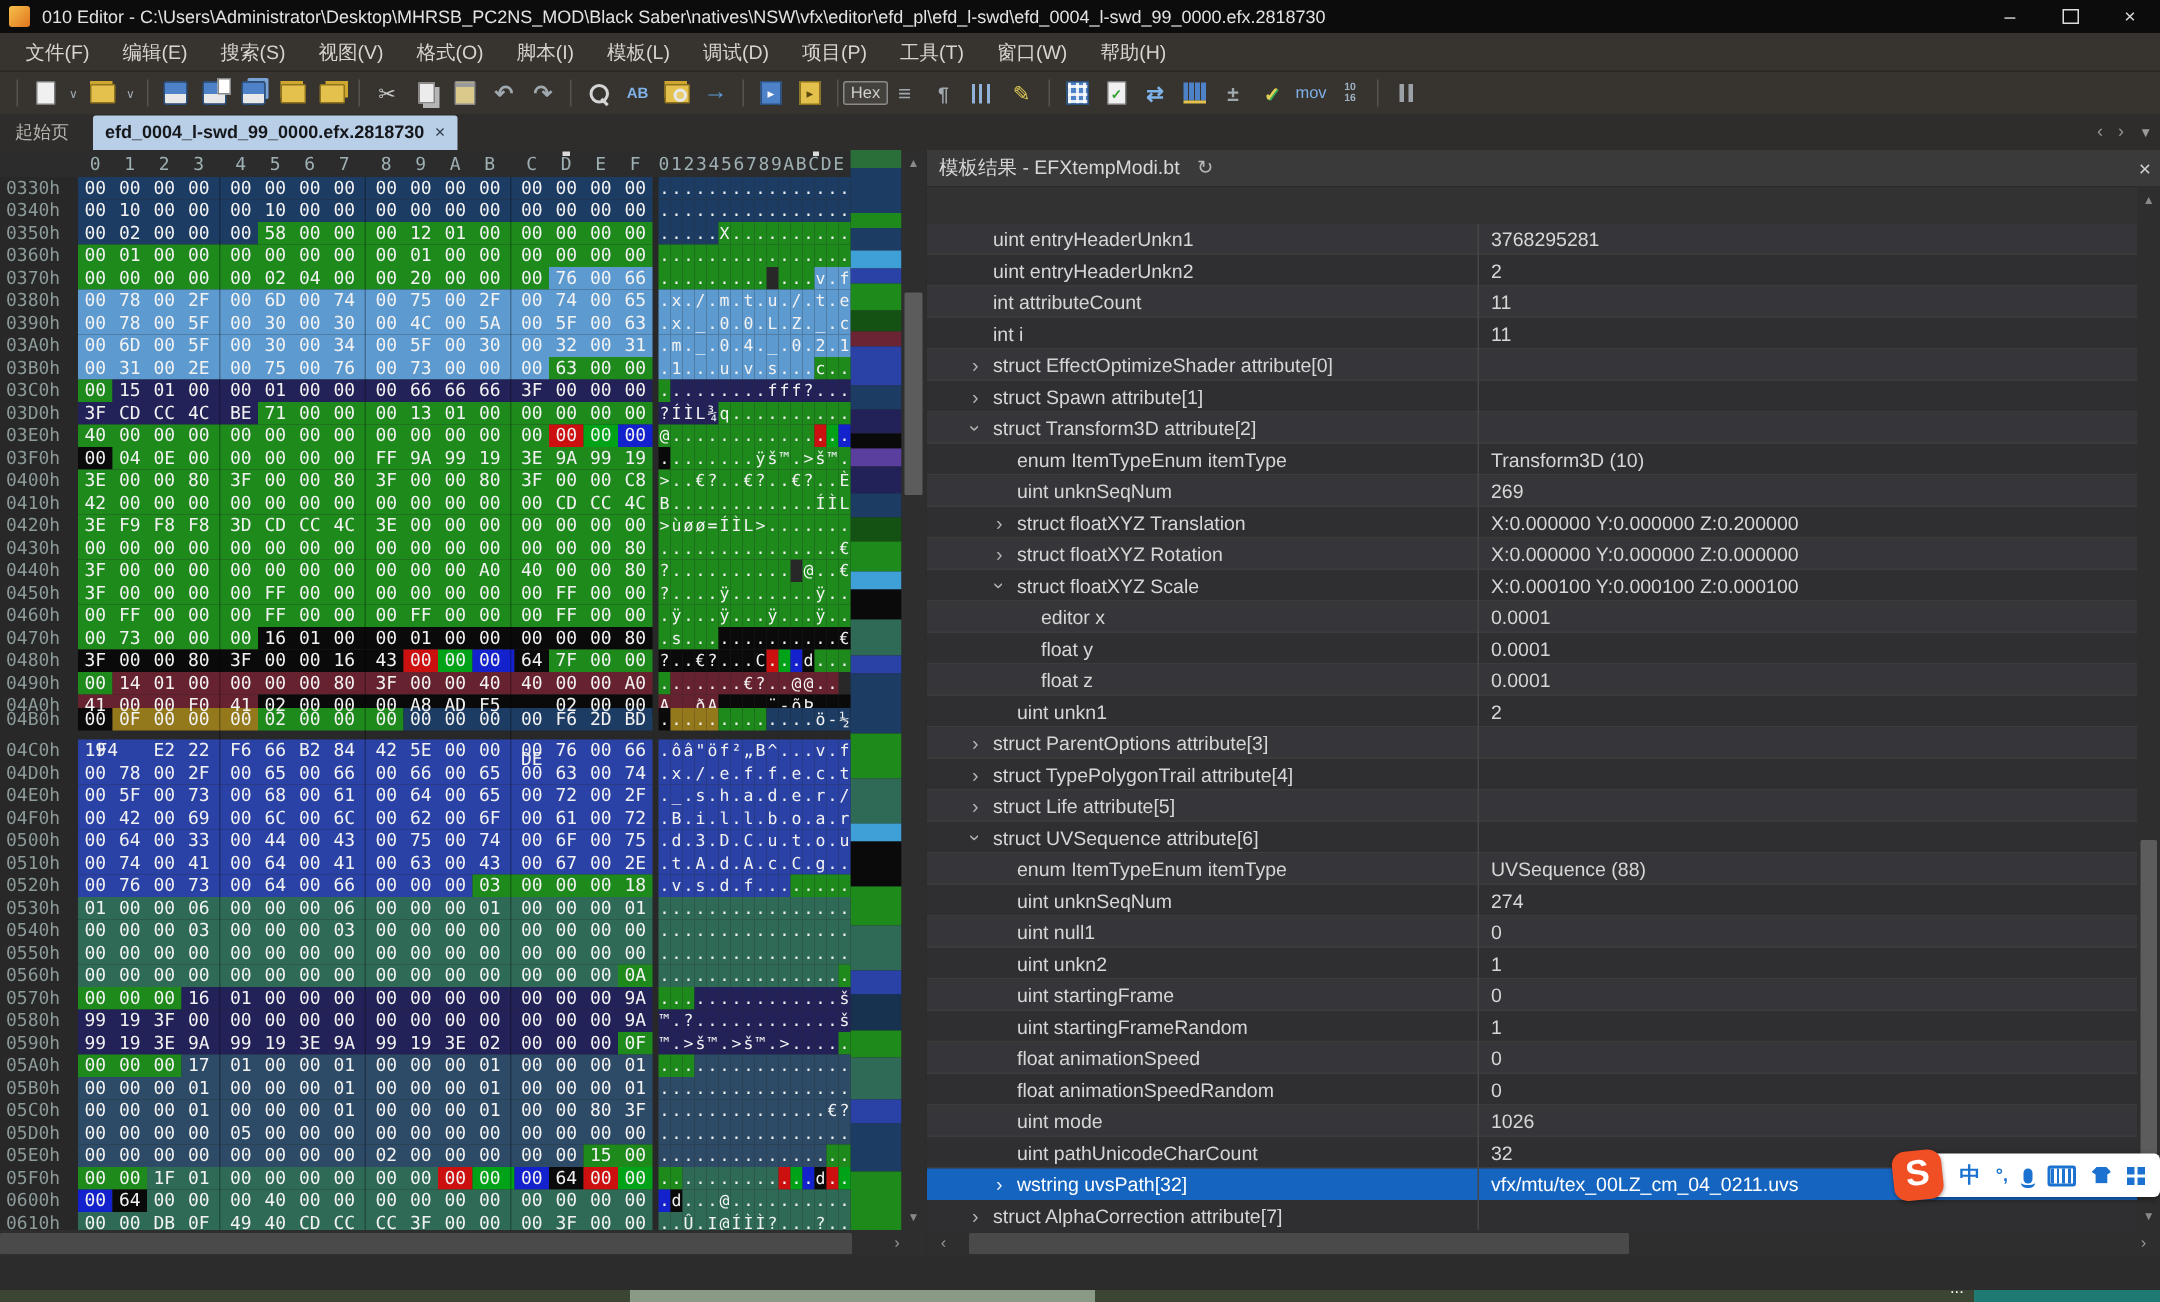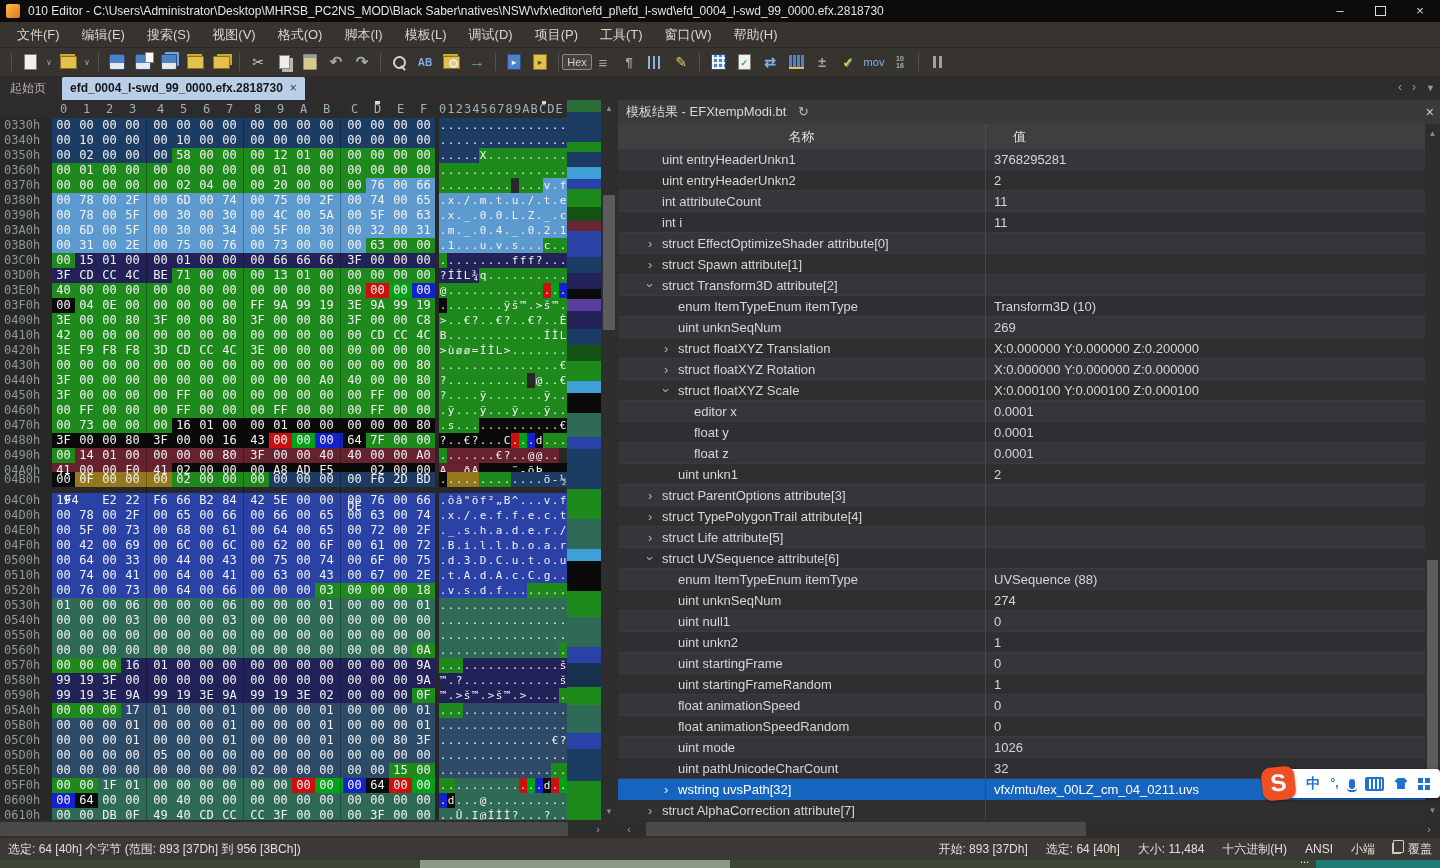--- a/index.html
+++ b/index.html
@@ -2066,24 +2066,20 @@
     <span class="sthumb" style="left:2px;top:95px;width:12px;height:135px"></span>
     <span class="sarrow" style="bottom:4px">▼</span>
   </div>
 
   <div class="abs tpanel">
     <div class="tphead">
       <span style="margin-left:8px">模板结果 - EFXtempModi.bt</span>
       <span class="tprefresh">↻</span>
       <span class="tpclose">×</span>
     </div>
-    <div class="tcolhead">
-      <span class="tcol-name">名称</span>
-      <span class="tcol-val">值</span>
-    </div>
     <div class="trows">
         <div class="trow alt0" style="top: 0px;">
           <span class="tname" style="left: 44px;">uint entryHeaderUnkn1</span>
           <span class="tval">3768295281</span>
         </div>
         <div class="trow alt1" style="top: 21px;">
           <span class="tname" style="left: 44px;">uint entryHeaderUnkn2</span>
           <span class="tval">2</span>
         </div>
         <div class="trow alt0" style="top: 42px;">
@@ -2223,32 +2219,20 @@
   <div class="abs hscroll" style="left:0;width:617px">
     <span class="hthumb" style="left:0;width:568px"></span>
     <span class="harrow" style="right:8px">›</span>
   </div>
   <div class="abs hscroll" style="left:618px;width:822px">
     <span class="harrow" style="left:0">‹</span>
     <span class="hthumb" style="left:28px;width:440px"></span>
     <span class="harrow" style="right:0">›</span>
   </div>
 
-  <div class="abs statusbar">
-    <span class="sbleft">选定: 64 [40h] 个字节 (范围: 893 [37Dh] 到 956 [3BCh])</span>
-    <span class="sbright">
-        <span>开始: 893 [37Dh]</span>
-        <span>选定: 64 [40h]</span>
-        <span>大小: 11,484</span>
-        <span>十六进制(H)</span>
-        <span>ANSI</span>
-        <span>小端</span>
-        <span><span class="clipicon"></span>覆盖</span>
-      </span>
-  </div>
 
   <div class="abs bstrip"></div>
   <div class="abs bstrip-light"></div>
   <div class="abs bstrip-teal"></div>
   <div class="abs bdots">...</div>
 
   <div class="abs ime">
     <div class="imebox">
       <span class="imeic">中</span>
       <span class="imeic" style="font-size:12px">°,</span>

